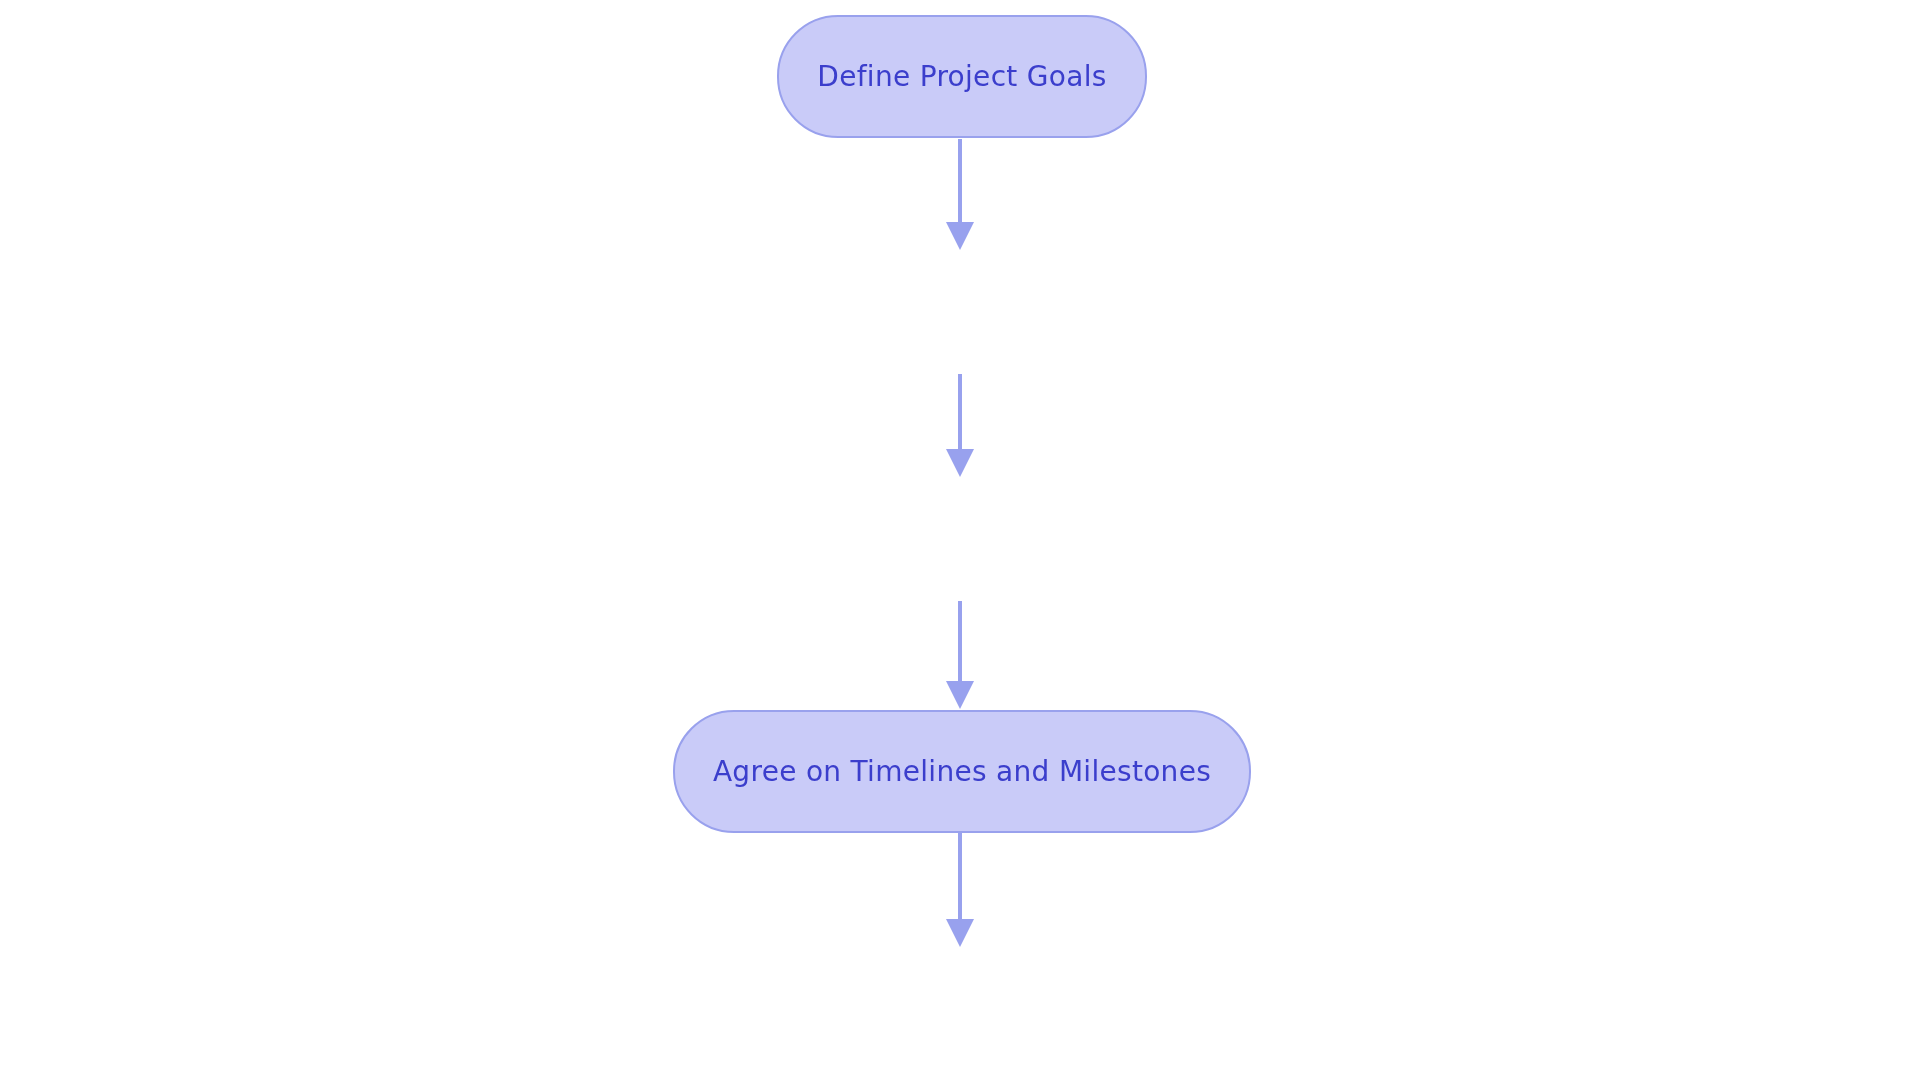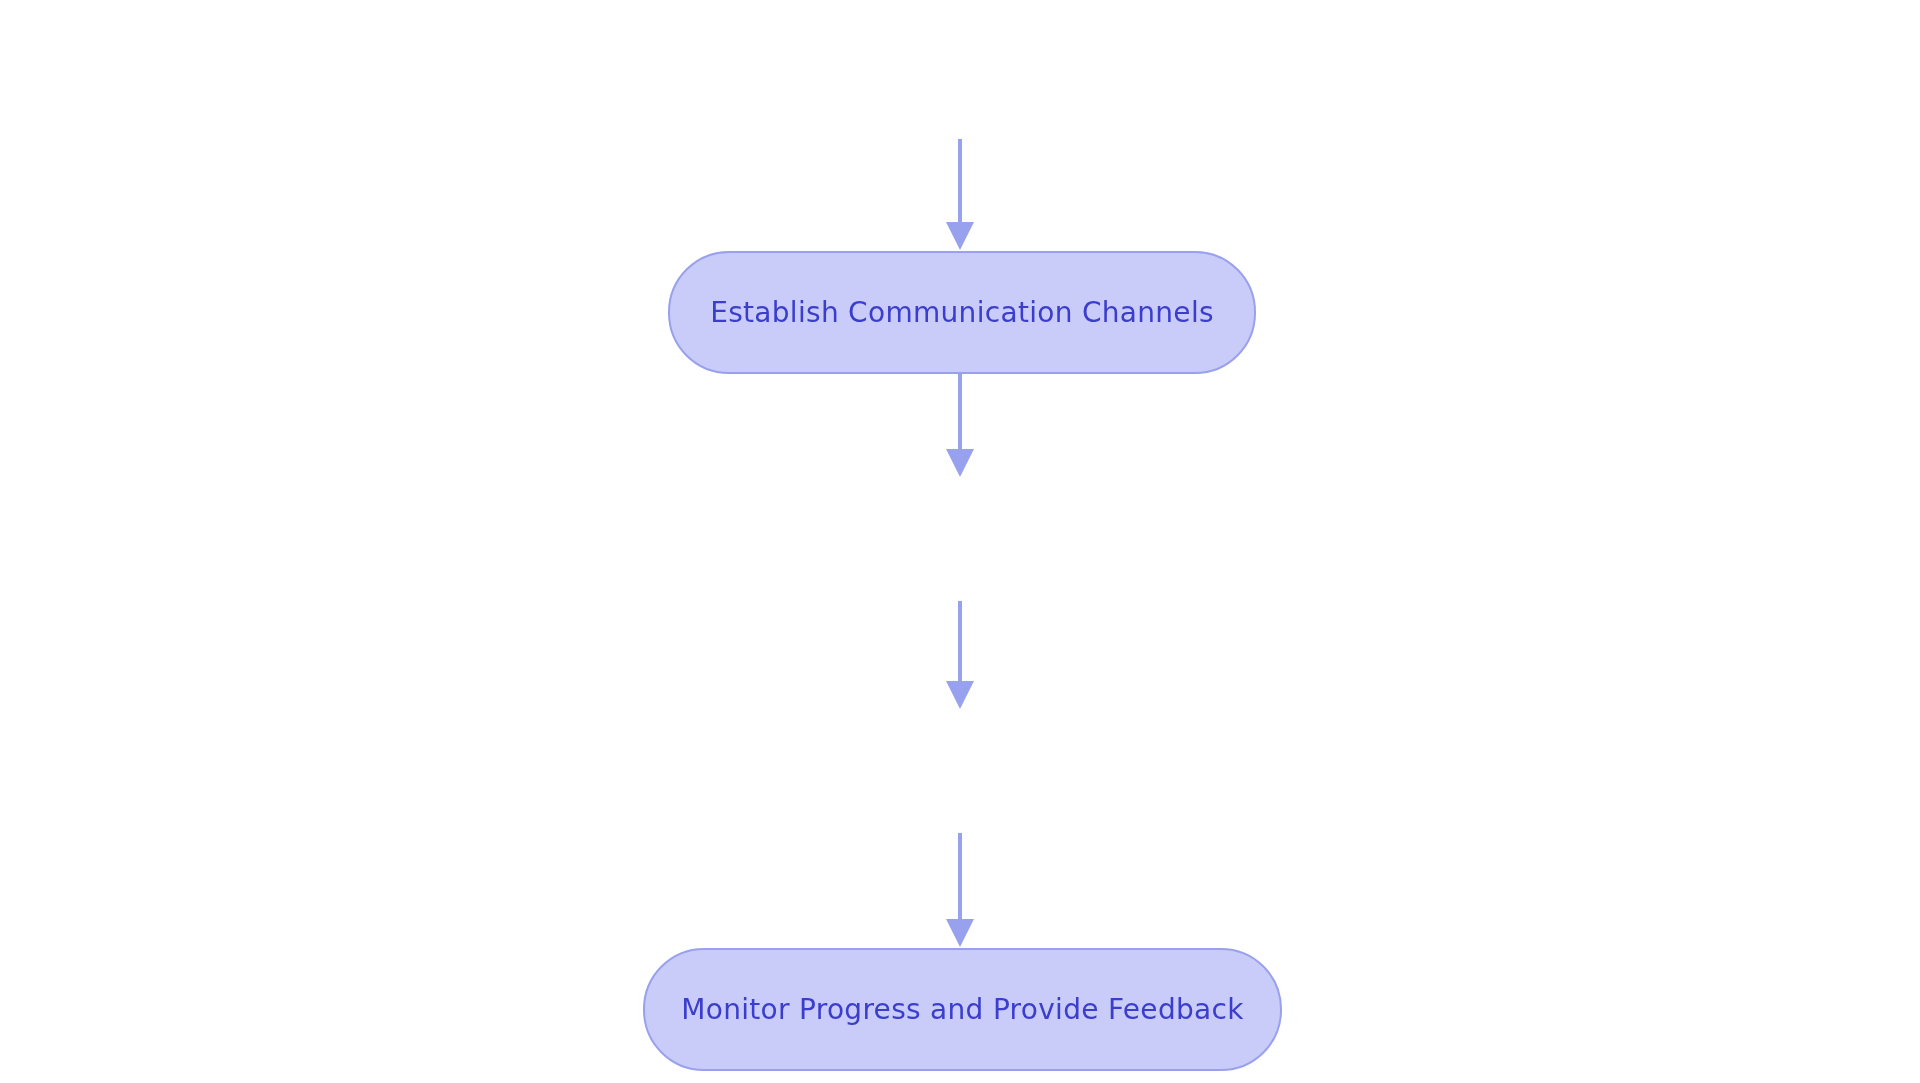--- a/index.html
+++ b/index.html
@@ -63,44 +63,44 @@
     border-left: 14px solid transparent;
     border-right: 14px solid transparent;
     border-top: 28px solid #98a1ee;
   }
 </style>
 </head>
 <body>
 
 <div class="canvas">
 
+  <div class="flow-node node-1">
+    <span>Define Project Goals</span>
+  </div>
 
   <div class="flow-arrow arrow-1">
     <div class="arrow-line"></div>
     <div class="arrow-head"></div>
   </div>
 
-  <div class="flow-node node-2">
-    <span>Establish Communication Channels</span>
-  </div>
 
   <div class="flow-arrow arrow-2">
     <div class="arrow-line"></div>
     <div class="arrow-head"></div>
   </div>
 
 
   <div class="flow-arrow arrow-3">
     <div class="arrow-line"></div>
     <div class="arrow-head"></div>
   </div>
 
+  <div class="flow-node node-4">
+    <span>Agree on Timelines and Milestones</span>
+  </div>
 
   <div class="flow-arrow arrow-4">
     <div class="arrow-line"></div>
     <div class="arrow-head"></div>
   </div>
 
-  <div class="flow-node node-5">
-    <span>Monitor Progress and Provide Feedback</span>
-  </div>
 
 </div>
 
 </body></html>

